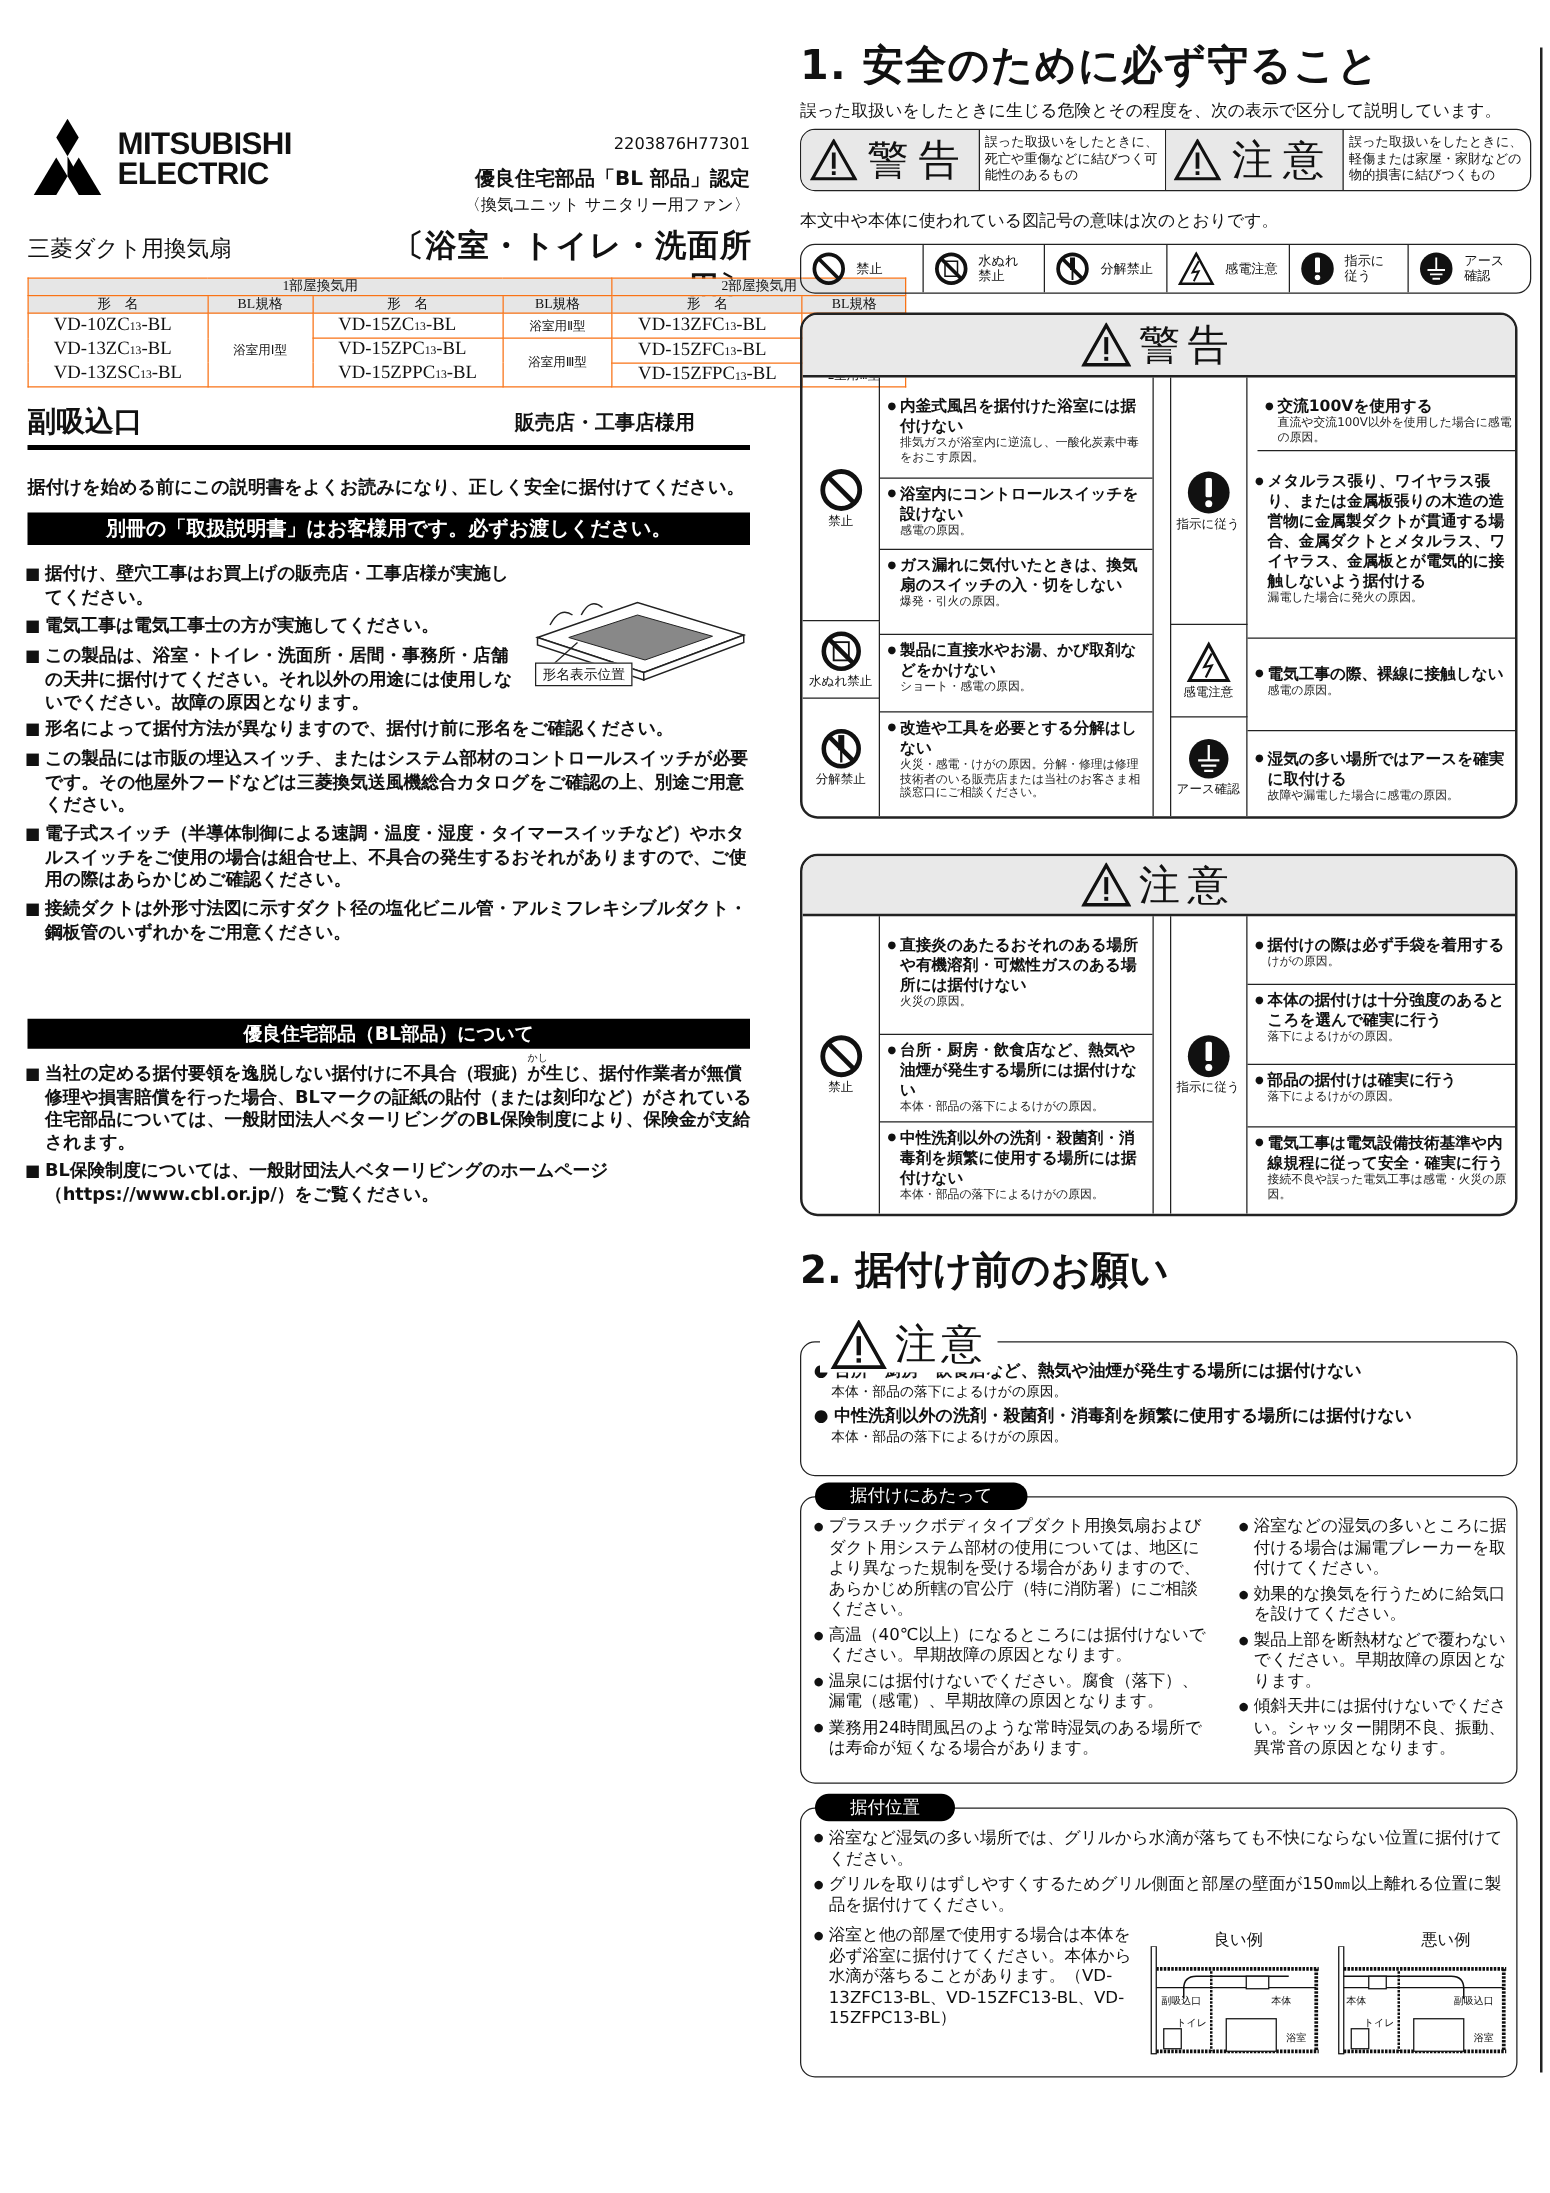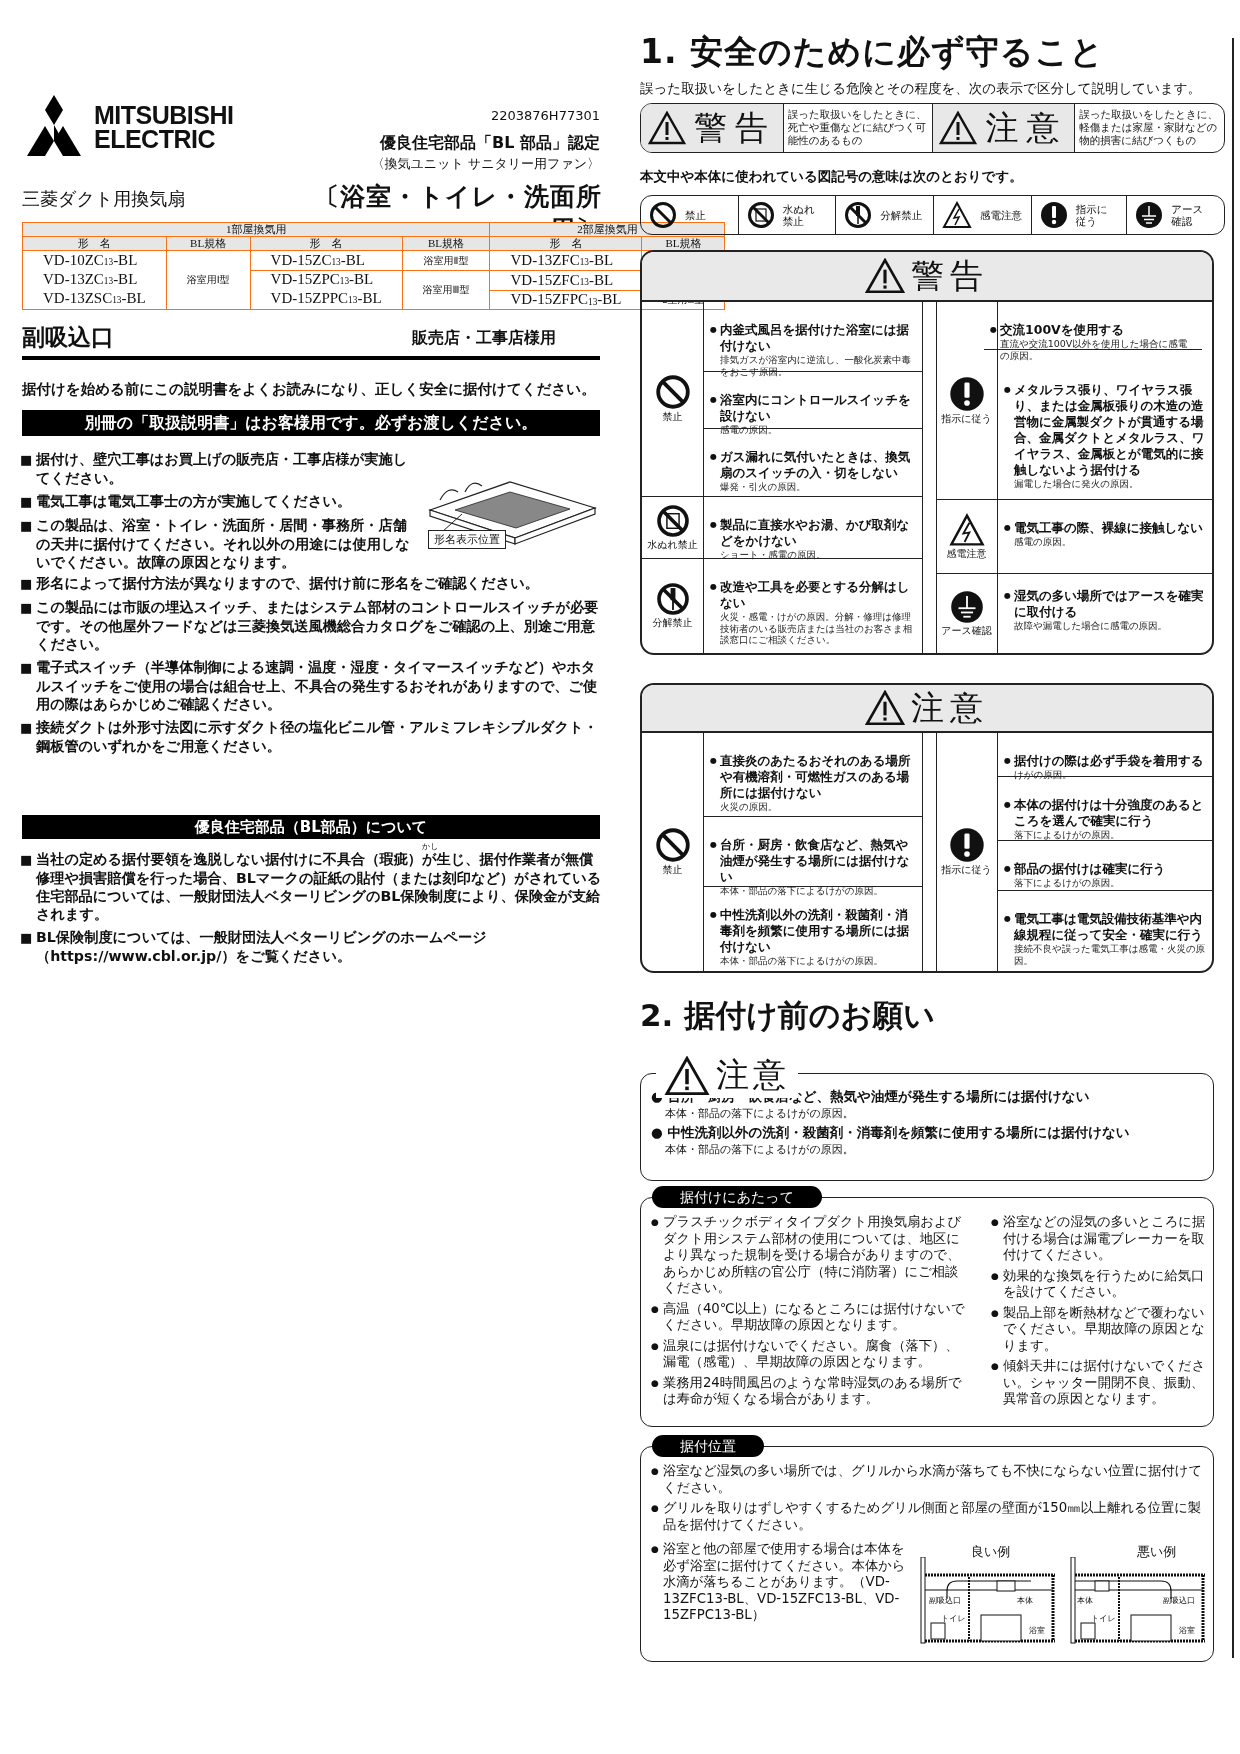--- a/index.html
+++ b/index.html
@@ -50,36 +50,36 @@
   #sec1-title { left: 640px; top: 30px; font-size: 33px; font-weight: bold; letter-spacing: 1px; }
   #sec1-desc { left: 640px; top: 80px; font-size: 13.5px; width: 590px; }
 
   .rounded { border: 1.5px solid #222; border-radius: 12px; }
   #level-box { left: 640px; top: 103px; width: 585px; height: 50px; display: flex; overflow: hidden; }
   .level-word { width: 143px; background: #e8e8e8; display: flex; align-items: center; justify-content: center; font-size: 33px; letter-spacing: 8px; border-right: 1px solid #222; }
   .level-desc { width: 149px; font-size: 10.5px; line-height: 13px; padding: 4px 4px; border-right: 1px solid #222; }
   .level-desc:last-child { border-right: none; }
   .tri-big { display: inline-block; margin-right: 8px; }
 
-  #sym-desc { left: 640px; top: 168px; font-size: 13.5px; font-weight: bold; }
+  #sym-desc { left: 640px; top: 168px; font-size: 13.5px; }
   #symbol-legend { left: 640px; top: 195px; width: 585px; height: 40px; display: flex; overflow: hidden; }
   .sym-cell { display: flex; align-items: center; padding-left: 8px; border-right: 1px solid #222; font-size: 10.5px; line-height: 12px; }
   .sym-cell:last-child { border-right: none; }
   .sym-cell svg { margin-right: 8px; flex-shrink: 0; }
 
   .panel { border: 2px solid #222; border-radius: 14px; overflow: hidden; }
   .panel-head { background: #e9e9e9; border-bottom: 2px solid #222; text-align: center; font-size: 33px; letter-spacing: 6px; display: flex; align-items: center; justify-content: center; }
   .panel-head svg { margin-right: 6px; }
   #warn-panel { left: 640px; top: 250px; width: 574px; height: 405px; }
   #warn-panel .panel-head { height: 50px; }
   #caut-panel { left: 640px; top: 683px; width: 574px; height: 290px; }
   #caut-panel .panel-head { height: 48px; }
 
   .grid { position: relative; }
-  .cell { position: absolute; border-bottom: 1px solid #222; padding: 20px 6px 0 6px; }
+  .cell { position: absolute; border-bottom: 1px solid #222; padding: 4px 6px 0 6px; margin-top: 11px; }
   .cell .main { font-size: 12.5px; line-height: 16px; font-weight: bold; padding-left: 10px; text-indent: -10px; }
   .cell .main::before { content: "●"; font-size: 8px; display: inline-block; width: 10px; text-indent: 0; vertical-align: 2px; }
   .cell .sub { font-size: 9.5px; line-height: 11.5px; padding-left: 10px; color: #222; }
   .iconcell { position: absolute; border-bottom: 1px solid #222; border-right: 1px solid #222; text-align: center; font-size: 10px; display: flex; flex-direction: column; align-items: center; justify-content: center; }
   .vline { position: absolute; top: 0; width: 1px; background: #222; }
 
   #sec2-title { left: 640px; top: 995px; font-size: 31px; font-weight: bold; }
   #sec2-caution { left: 640px; top: 1073px; width: 574px; height: 108px; border: 1.5px solid #222; border-radius: 12px; }
   #sec2-caution-head { left: 656px; top: 1053px; background: #fff; padding: 0 8px; font-size: 33px; letter-spacing: 4px; display: flex; align-items: center; }
   .c2-item .main { font-size: 13.5px; font-weight: bold; }
@@ -354,21 +354,21 @@
     <div class="iconcell" style="left:294px; top:272px; width:62px; height:79px; border-bottom:none;">
       <svg width="34" height="34" viewBox="0 0 28 28">
           <circle cx="14" cy="14" r="13" fill="#111"></circle>
           <line x1="14" y1="5" x2="14" y2="15" stroke="#fff" stroke-width="1.5"></line>
           <line x1="7" y1="15" x2="21" y2="15" stroke="#fff" stroke-width="1.5"></line>
           <line x1="9" y1="18.5" x2="19" y2="18.5" stroke="#fff" stroke-width="1.5"></line>
           <line x1="11" y1="22" x2="17" y2="22" stroke="#fff" stroke-width="1.5"></line>
         </svg>
       <span>アース確認</span>
     </div>
-    <div class="cell" style="left:342px; top:0; width:218px; height:48px;">
+    <div class="cell" style="left:364px; top:0; width:218px; height:48px;">
       <div class="main">交流100Vを使用する</div>
         <div class="sub">直流や交流100V以外を使用した場合に感電の原因。</div>
     </div>
     <div class="cell" style="left:356px; top:60px; width:218px; height:138px;">
       <div class="main">メタルラス張り、ワイヤラス張り、または金属板張りの木造の造営物に金属製ダクトが貫通する場合、金属ダクトとメタルラス、ワイヤラス、金属板とが電気的に接触しないよう据付ける</div>
         <div class="sub">漏電した場合に発火の原因。</div>
     </div>
     <div class="cell" style="left:356px; top:198px; width:218px; height:74px; padding-top:20px;">
       <div class="main">電気工事の際、裸線に接触しない</div>
         <div class="sub">感電の原因。</div>

